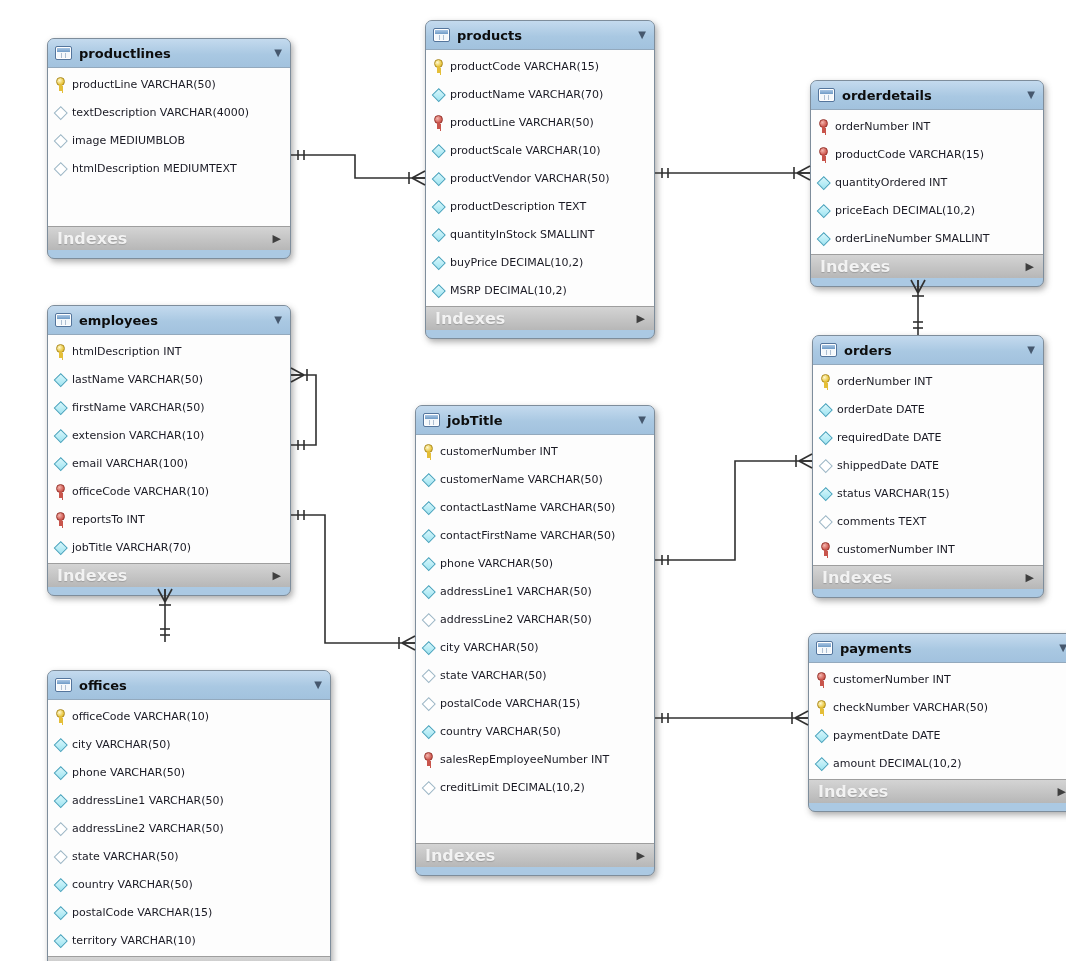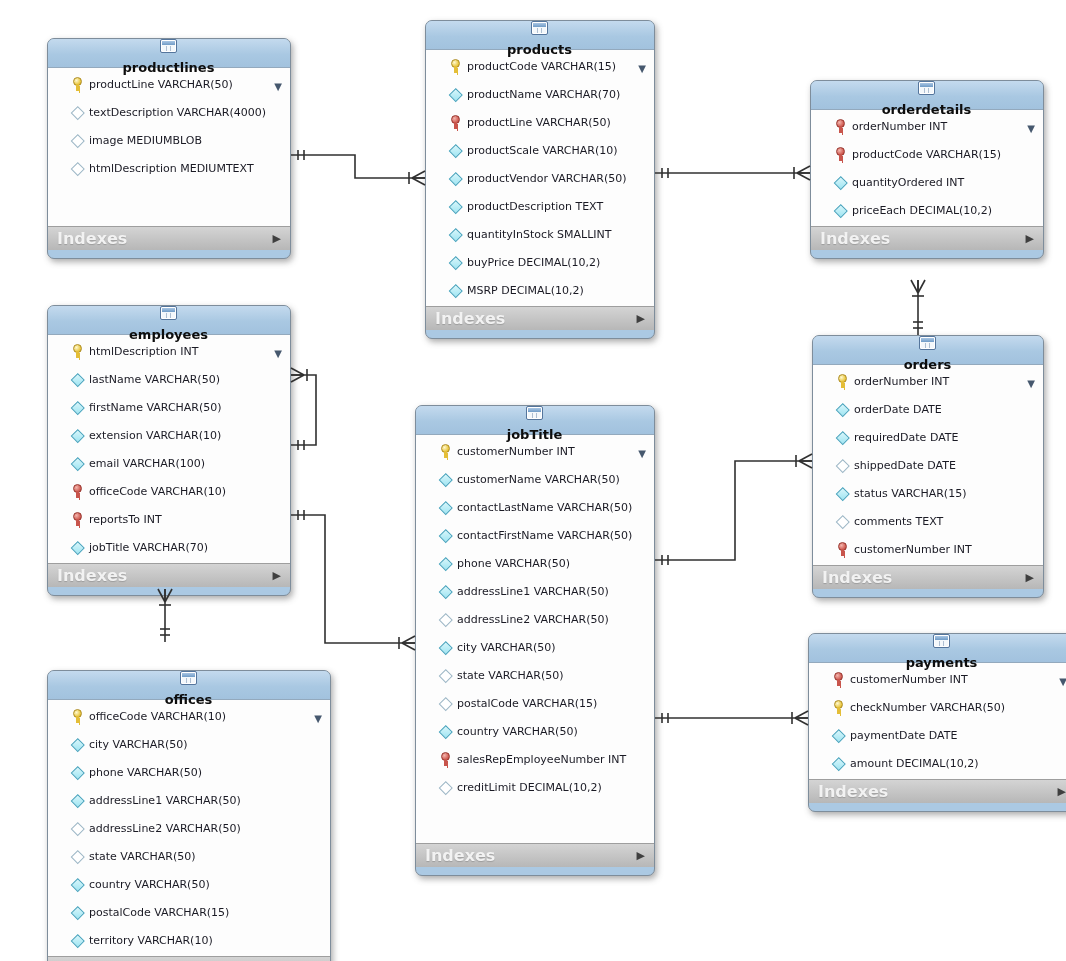--- a/index.html
+++ b/index.html
@@ -17,39 +17,38 @@
     box-shadow:2px 3px 6px rgba(70,70,70,.45);
     padding-bottom:8px;           
     overflow:hidden;
     z-index:1;
   }
   .tbl-header{
     display:flex;align-items:center;gap:7px;
     height:29px;padding:0 8px 0 7px;
     background:linear-gradient(#c4daee 0%,#a9c8e2 55%,#a2c2de 100%);
     border-bottom:1px solid #93a9bd;
-    flex-direction:column;
   }
   .tbl-icon{
     position:relative;width:17px;height:14px;flex:0 0 auto;
     background:#f4f8fb;border:1px solid #54759c;border-radius:2px;
     box-shadow:inset 0 0 0 1px #ffffff;
   }
   .tbl-icon::before{
     content:"";position:absolute;left:1px;right:1px;top:1px;height:4px;
     background:linear-gradient(#a9c6e4,#6f9bc6);
   }
   .tbl-icon::after{
     content:"";position:absolute;left:5px;top:6px;bottom:1px;width:1px;
     background:#aebfd2;box-shadow:4px 0 0 #aebfd2;
   }
   .tbl-name{font-size:13px;font-weight:bold;color:#0d0d0d;white-space:nowrap;}
   .collapse-arrow{margin-left:auto;font-size:10px;color:#46586e;line-height:1;}
   .tbl-body{background:#fdfdfd;padding:2px 0;}
-  .tbl-row{display:flex;align-items:center;height:28px;padding:0 6px 0 22px;gap:5px;}
+  .tbl-row{display:flex;align-items:center;height:28px;padding:0 6px 0 5px;gap:5px;}
   .row-text{font-size:11px;color:#1a1a24;white-space:nowrap;letter-spacing:0;}
   .row-spacer{background:#fdfdfd;}
   
   .row-icon{position:relative;width:14px;height:17px;flex:0 0 auto;display:inline-block;}
   .icon-pk::before,.icon-fk::before{
     content:"";position:absolute;top:1px;left:3px;width:7px;height:7px;border-radius:50%;
   }
   .icon-pk::before{background:radial-gradient(circle at 35% 35%,#fff9d0,var(--pk-yellow,#e8c53d) 65%,#c79d22);border:1px solid #ad8c22;}
   .icon-fk::before{background:radial-gradient(circle at 35% 35%,#f4b6ae,var(--fk-red,#cf5b52) 65%,#a83c34);border:1px solid #97352e;}
   .icon-pk::after,.icon-fk::after{
@@ -247,20 +246,24 @@
     <span class="row-text">productCode VARCHAR(15)</span>
   </div>
         <div class="tbl-row">
     <span class="row-icon icon-req"></span>
     <span class="row-text">quantityOrdered INT</span>
   </div>
         <div class="tbl-row">
     <span class="row-icon icon-req"></span>
     <span class="row-text">priceEach DECIMAL(10,2)</span>
   </div>
+        <div class="tbl-row">
+    <span class="row-icon icon-req"></span>
+    <span class="row-text">orderLineNumber SMALLINT</span>
+  </div>
       </div>
     <div class="tbl-footer">
       <span class="footer-label">Indexes</span>
       <span class="expand-arrow">▶</span>
     </div>
   </div>
     <div class="table-box" style="left: 47px; top: 305px; width: 244px;">
     <div class="tbl-header">
       <span class="tbl-icon"></span>
       <span class="tbl-name">employees</span>

